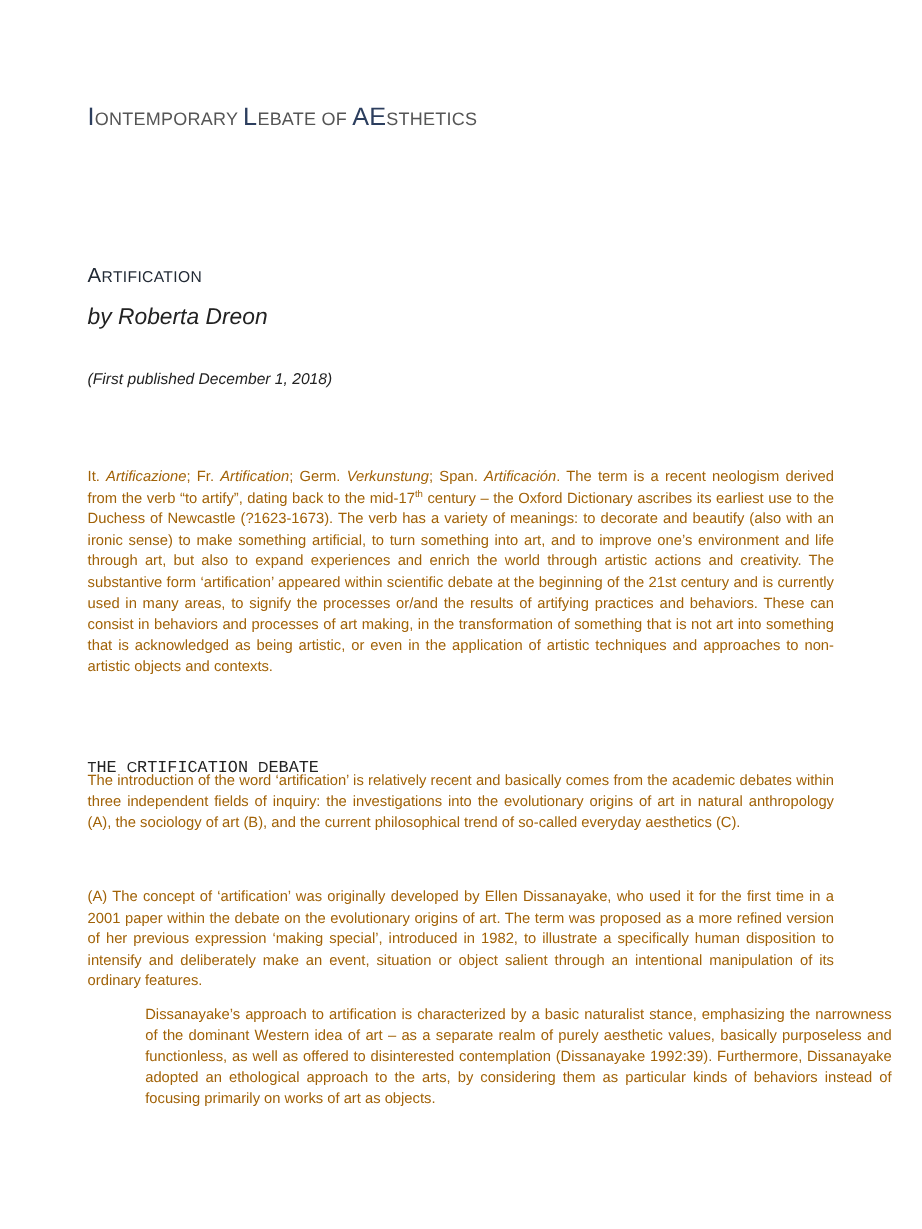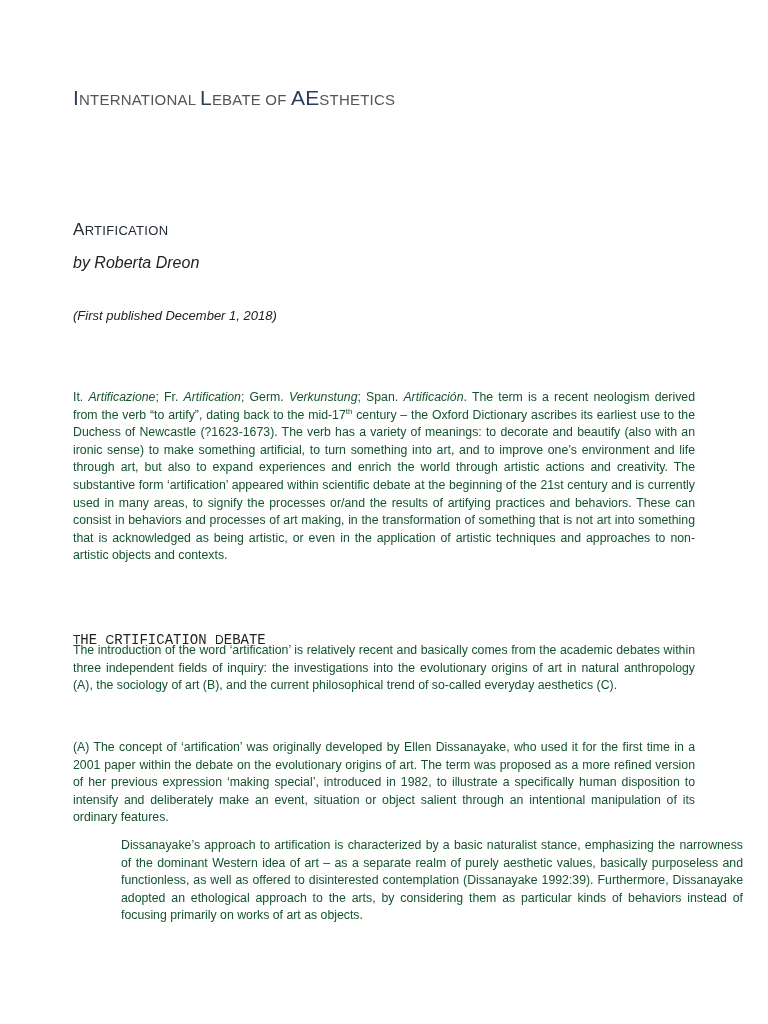--- a/index.html
+++ b/index.html
@@ -51,41 +51,41 @@
     }
     .entry-title .sc {
       font-size: 13px;
       text-align: center;
     }
     .author {
       position: absolute;
       top: 254px;
       left: 0;
       font-style: italic;
-      font-size: 16px;
+      font-size: 19px;
       color: #222222;
       white-space: nowrap;
     }
     .published {
       position: absolute;
       top: 308px;
       left: 0;
       font-style: italic;
       font-size: 13px;
       color: #222222;
       white-space: nowrap;
     }
     .para {
       position: absolute;
       left: 0;
       width: 622px;
       font-size: 12.3px;
       line-height: 17.6px;
       text-align: justify;
-      color: #14532d;
+      color: #a16207;
       margin: 0;
     }
     .p-intro { top: 389px; }
     .section-heading {
       position: absolute;
       top: 632px;
       left: 0;
       font-size: 12px;
       color: #222222;
       white-space: nowrap;
@@ -96,21 +96,21 @@
     .p3 { top: 837px; margin-left: 48px; }
     sup { font-size: 8px; line-height: 0; vertical-align: super; }
     em { font-style: italic; }
   </style>
 </head>
 <body>
 
 <div class="page">
 
   <div class="lexicon-title">
-    <span class="cap">I</span><span class="sc">NTERNATIONAL </span><span class="cap">L</span><span class="sc">EBATE OF </span><span class="cap">AE</span><span class="sc">STHETICS</span>
+    <span class="cap">I</span><span class="sc">ONTEMPORARY </span><span class="cap">L</span><span class="sc">EBATE OF </span><span class="cap">AE</span><span class="sc">STHETICS</span>
   </div>
 
   <div class="entry-title">
     <span>A</span><span class="sc">RTIFICATION</span>
   </div>
 
   <div class="author">by Roberta Dreon</div>
 
   <div class="published">(First published December 1, 2018)</div>
 

